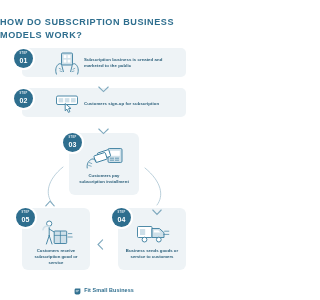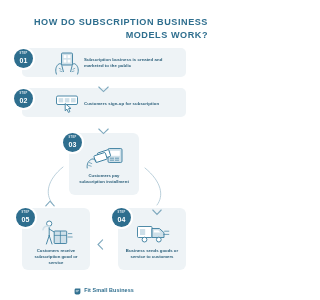--- a/index.html
+++ b/index.html
@@ -11,21 +11,21 @@
     position:relative;
   }
   #infographic{
     position:absolute;inset:0;
     width:208px;height:300px;
   }
 
   
   #title{
     position:absolute;left:0;top:16px;width:208px;
-    text-align:right;
+    text-align:left;
     color:#2e6e8e;
     font-size:9.1px;
     font-weight:bold;
     letter-spacing:0.55px;
     line-height:12.5px;
     text-transform:uppercase;
   }
 
   
   .card{

